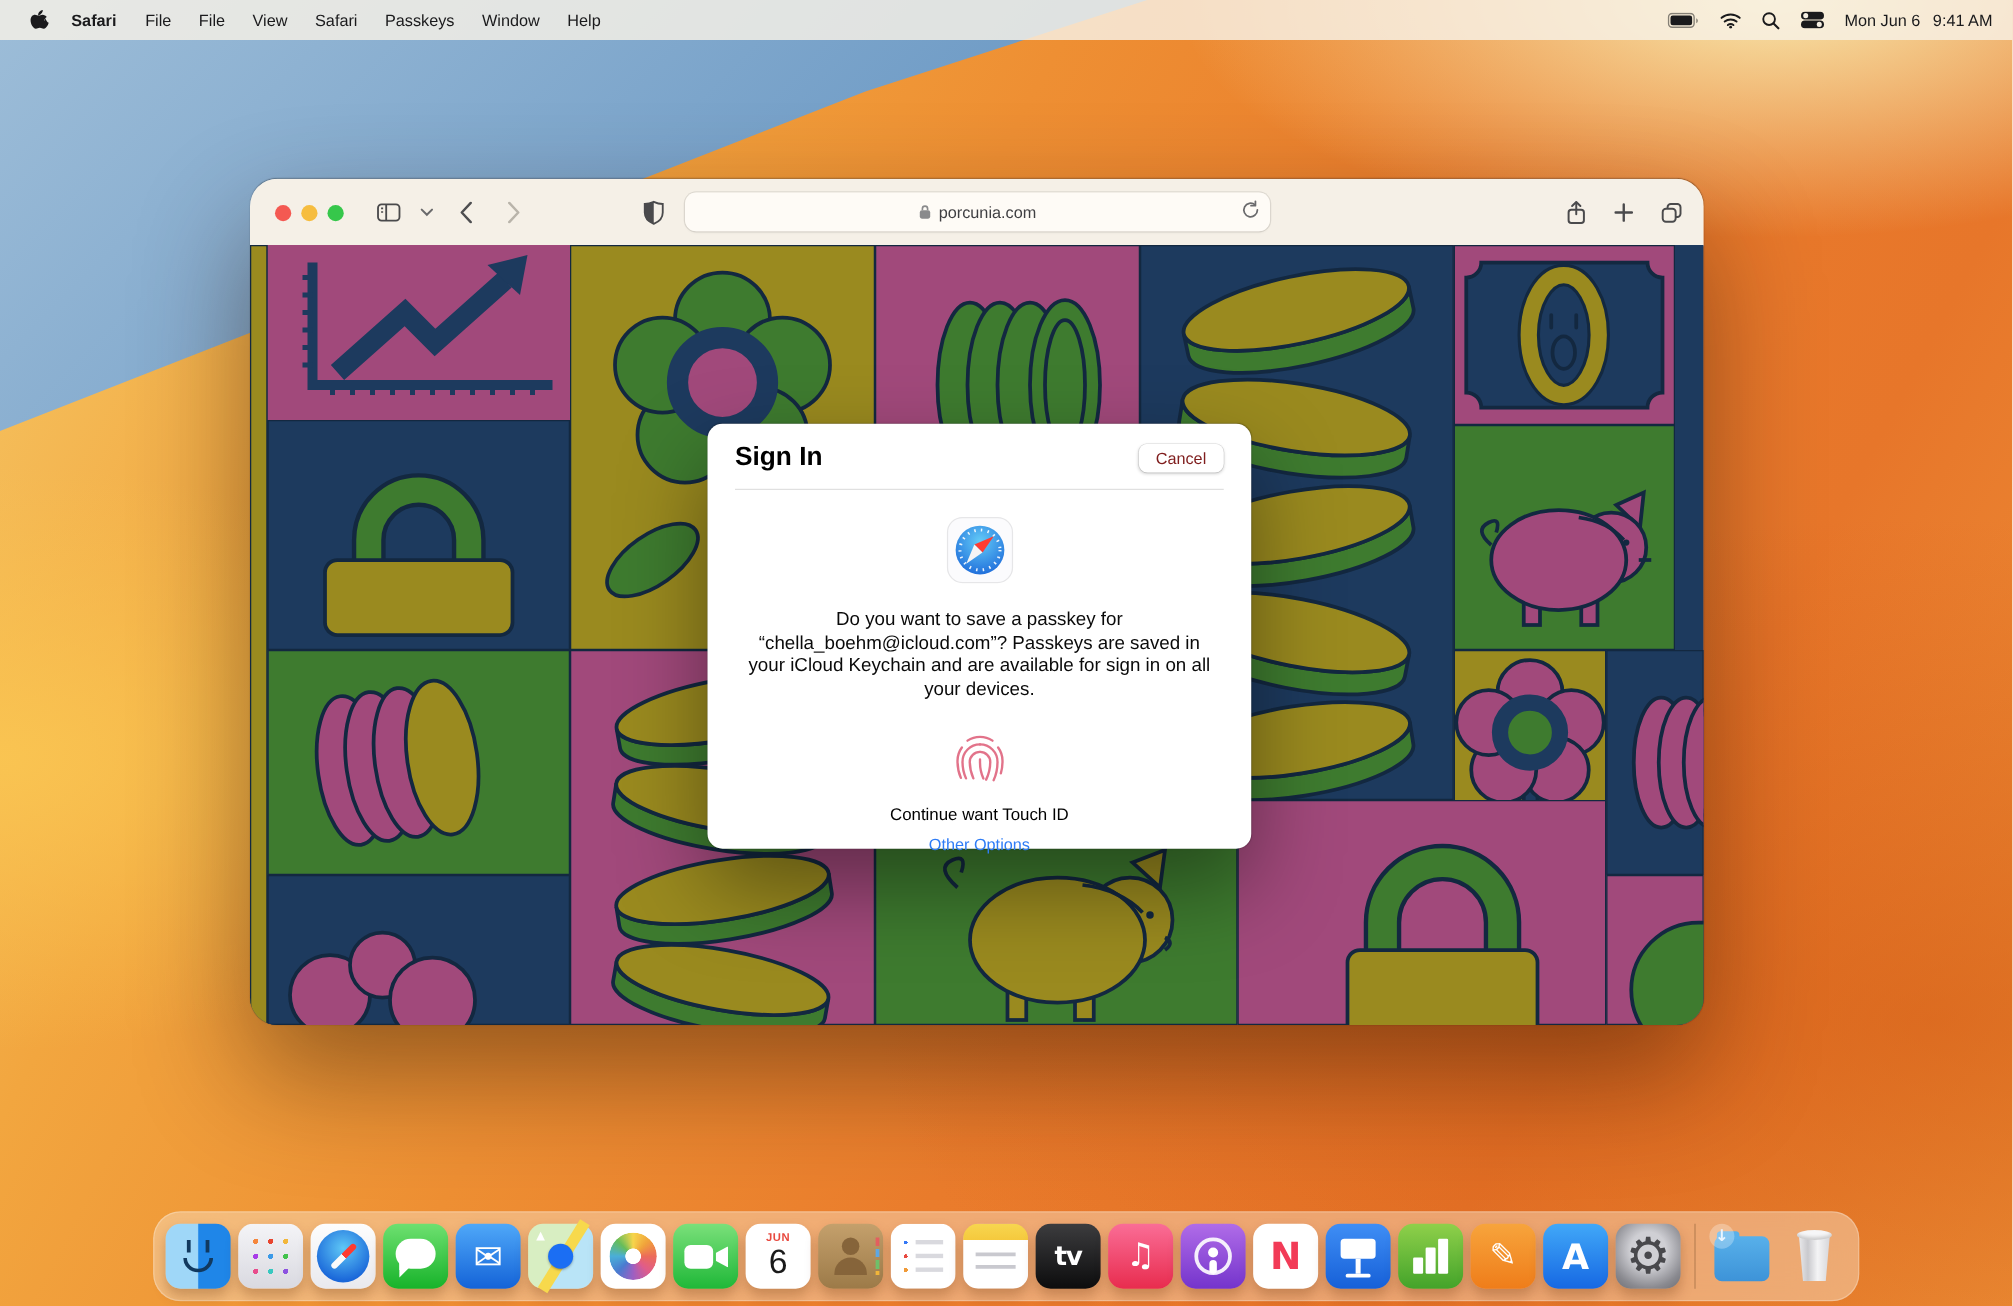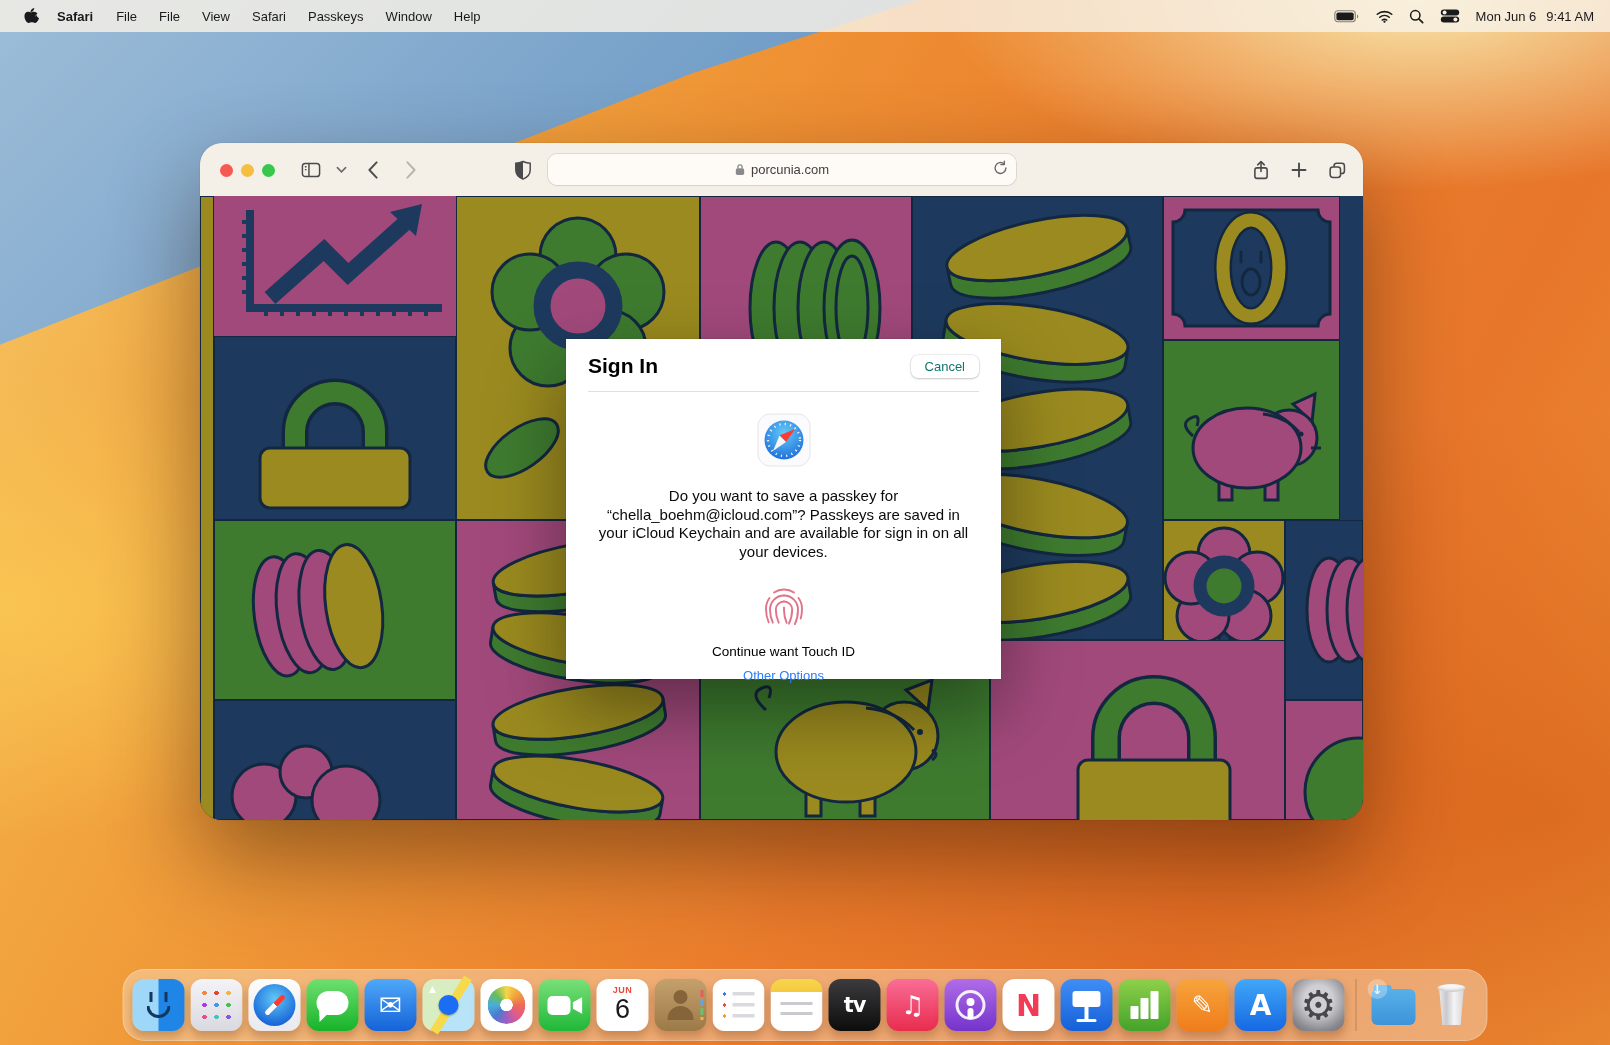--- a/index.html
+++ b/index.html
@@ -45,25 +45,25 @@
   .tb-sidebar{left:98px;} .tb-chevron{left:128px;} .tb-back{left:160px;} .tb-fwd{left:198px;} .tb-shield{left:310px;}
   .tb-share{left:1048px;} .tb-plus{left:1086px;} .tb-tabs{left:1124px;}
   .urlfield{position:absolute;left:348px;top:11px;width:468px;height:31px;border-radius:9px;
     background:rgba(255,253,248,.85);box-shadow:0 0 0 1px rgba(0,0,0,.09),0 1px 2px rgba(0,0,0,.05);
     display:flex;align-items:center;justify-content:center;gap:6px;font-size:13px;color:#3f3f42;}
   .url-reload{position:absolute;right:8px;top:6px;}
   
   .page{position:absolute;left:0;top:53px;}
   
   .dialog{position:absolute;left:566px;top:339px;width:435px;height:340px;z-index:40;
-    background:#ffffff;border-radius:0;box-shadow:0 30px 70px rgba(0,0,0,.4),0 0 1px rgba(0,0,0,.25);
+    background:#ffffff;border-radius:12px;box-shadow:0 30px 70px rgba(0,0,0,.4),0 0 1px rgba(0,0,0,.25);
     box-sizing:border-box;}
   .dialog-head{display:flex;align-items:center;justify-content:space-between;padding:15px 22px 0 22px;}
   .dialog-head h2{margin:0;font-size:21px;font-weight:700;color:#000;}
-  .cancel{font-family:"Liberation Sans",sans-serif;font-size:13px;color:#0f766e;background:#fff;border:0;
+  .cancel{font-family:"Liberation Sans",sans-serif;font-size:13px;color:#7f1d1d;background:#fff;border:0;
     padding:4px 14px;border-radius:7px;box-shadow:0 0 0 .5px rgba(0,0,0,.12),0 1px 2.5px rgba(0,0,0,.18);cursor:pointer;}
   .dialog-divider{height:1px;background:rgba(0,0,0,.12);margin:13px 22px 0 22px;}
   .dialog-body{display:flex;flex-direction:column;align-items:center;padding-top:21px;}
   .safari-tile{width:54px;height:54px;}
   .message{margin:20px 0 0 0;width:382px;text-align:center;font-size:15px;line-height:18.5px;color:#0a0a0a;}
   .fingerprint{margin-top:23px;width:48px;height:48px;}
   .continue{margin-top:12px;font-size:13.5px;font-weight:500;color:#000;}
   .other{margin-top:9px;font-size:13px;color:#2e7cf6;text-decoration:none;cursor:pointer;}
   
   .dock{position:absolute;left:50%;transform:translateX(-50%);top:969px;height:72px;z-index:60;

